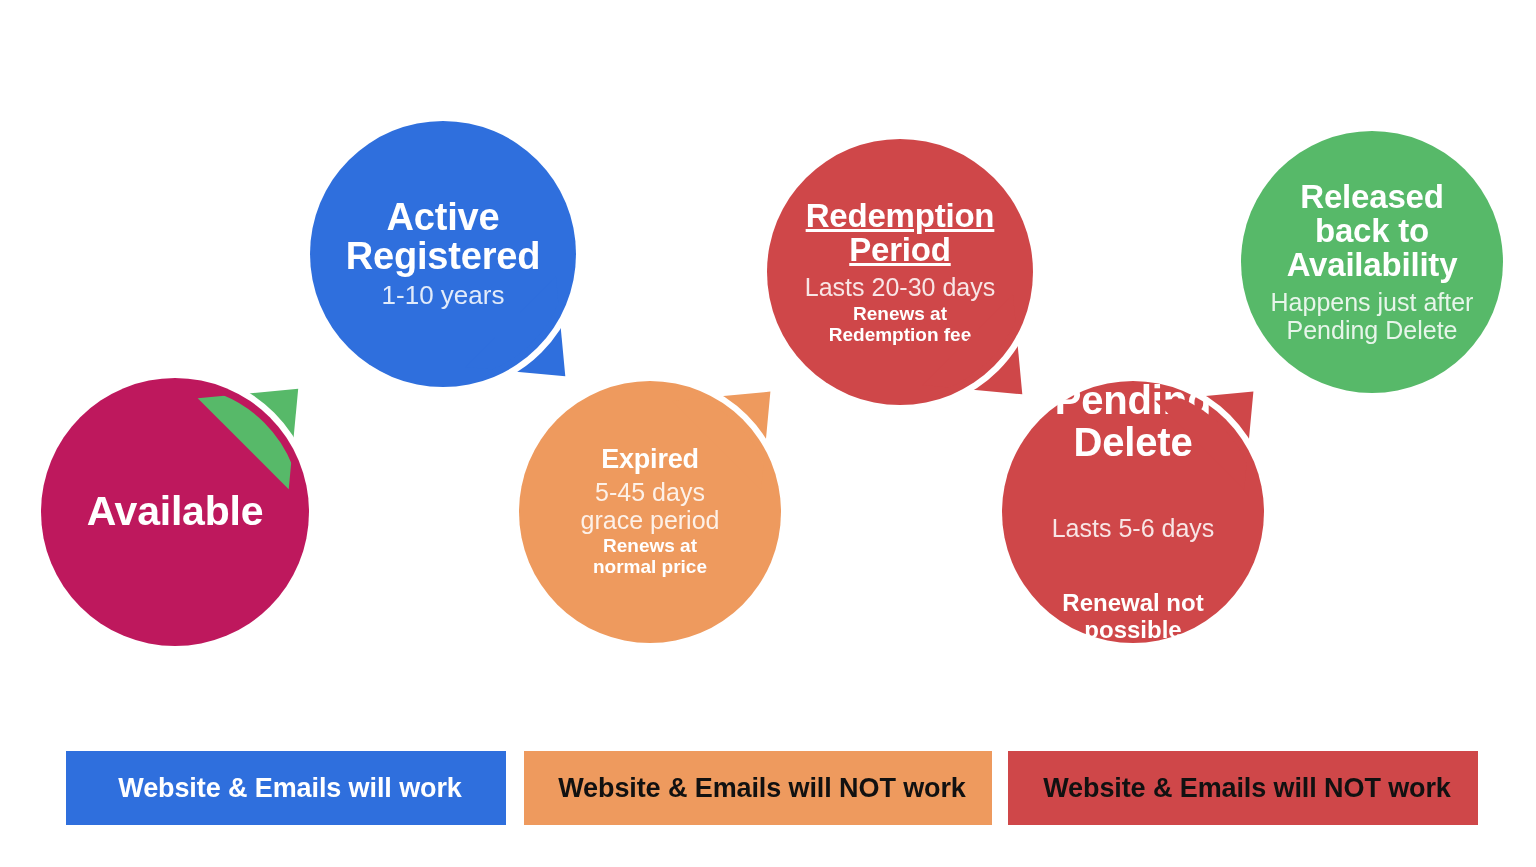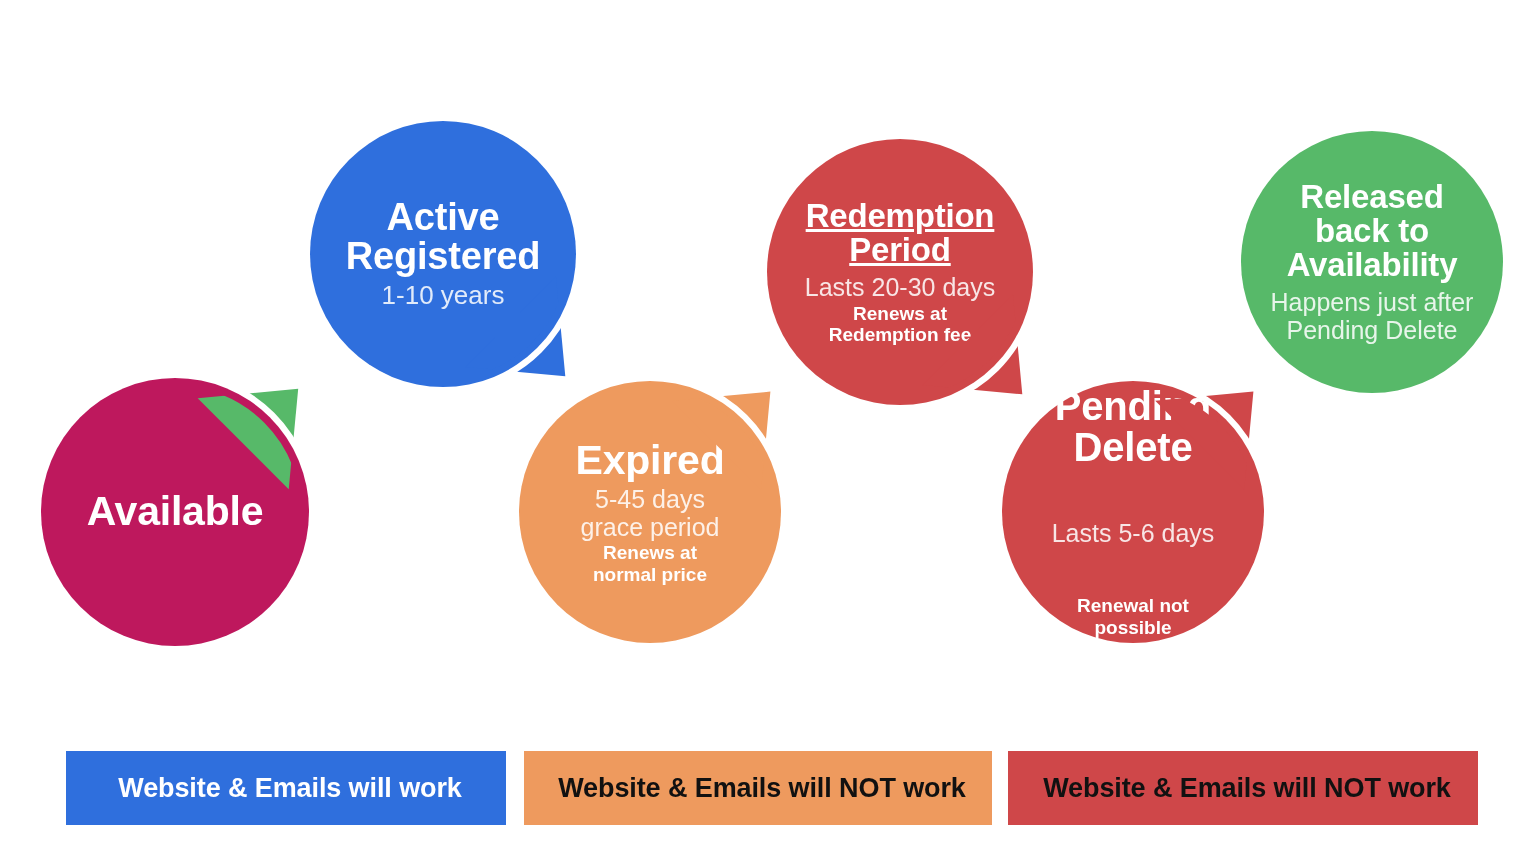--- a/index.html
+++ b/index.html
@@ -58,31 +58,31 @@
     padding: 0 10px;
   }
 
   
   #node-available .title { font-size: 41px; margin-bottom: 2px; }
   #node-available .sub   { font-size: 25px; }
 
   #node-active .title { font-size: 38px; margin-bottom: 5px; }
   #node-active .sub   { font-size: 26px; }
 
-  #node-expired .title { font-size: 41px; margin-bottom: 4px; }
+  #node-expired .title { font-size: 27px; margin-bottom: 4px; }
   #node-expired .sub   { font-size: 25px; }
   #node-expired .note  { font-size: 19px; margin-top: 1px; }
 
   #node-redemption .title { font-size: 33px; margin-bottom: 6px; text-decoration: underline; }
   #node-redemption .sub   { font-size: 25px; }
   #node-redemption .note  { font-size: 19px; margin-top: 2px; }
 
   #node-pending .title { font-size: 40px; margin-bottom: 4px; }
   #node-pending .sub   { font-size: 25px; }
-  #node-pending .note  { font-size: 19px; margin-top: 1px; }
+  #node-pending .note  { font-size: 24px; margin-top: 1px; }
 
   #node-released .title { font-size: 33px; margin-bottom: 6px; }
   #node-released .sub   { font-size: 25px; }
 
   
   #arrow-layer {
     position: absolute;
     left: 0; top: 0;
     width: 1536px;
     height: 867px;

